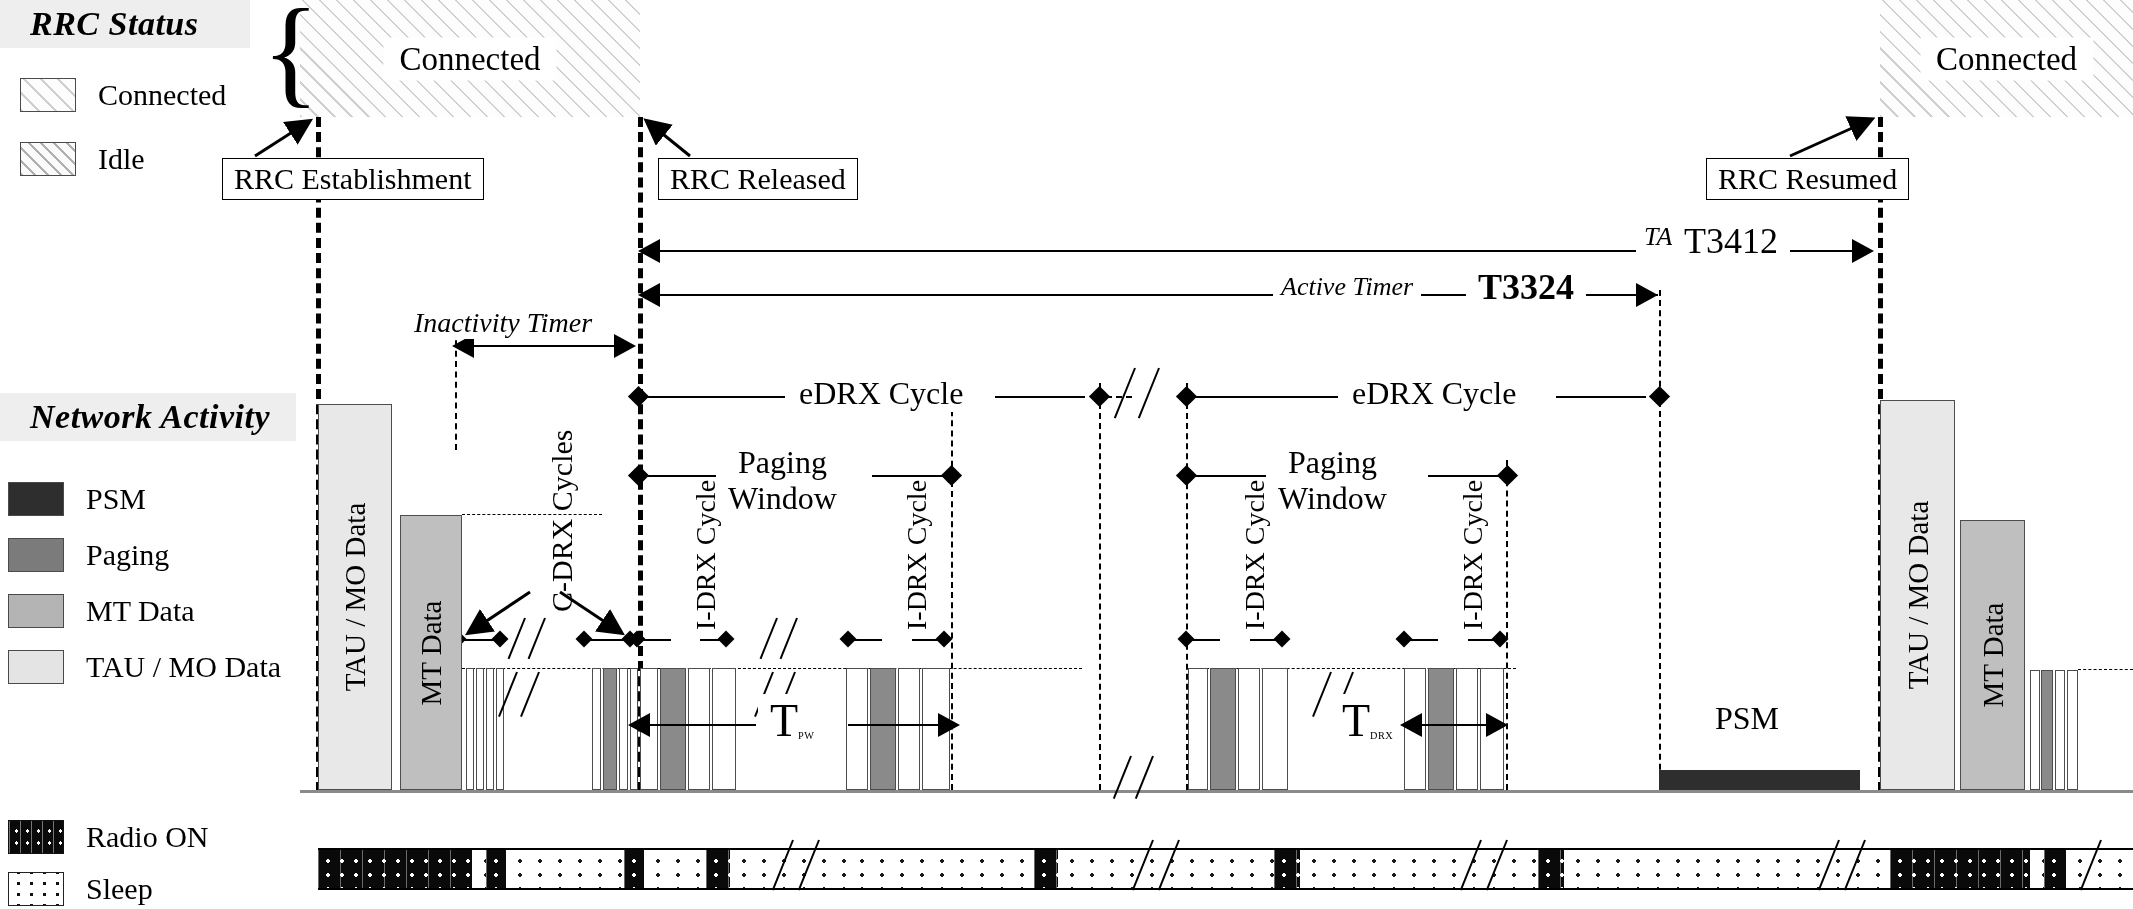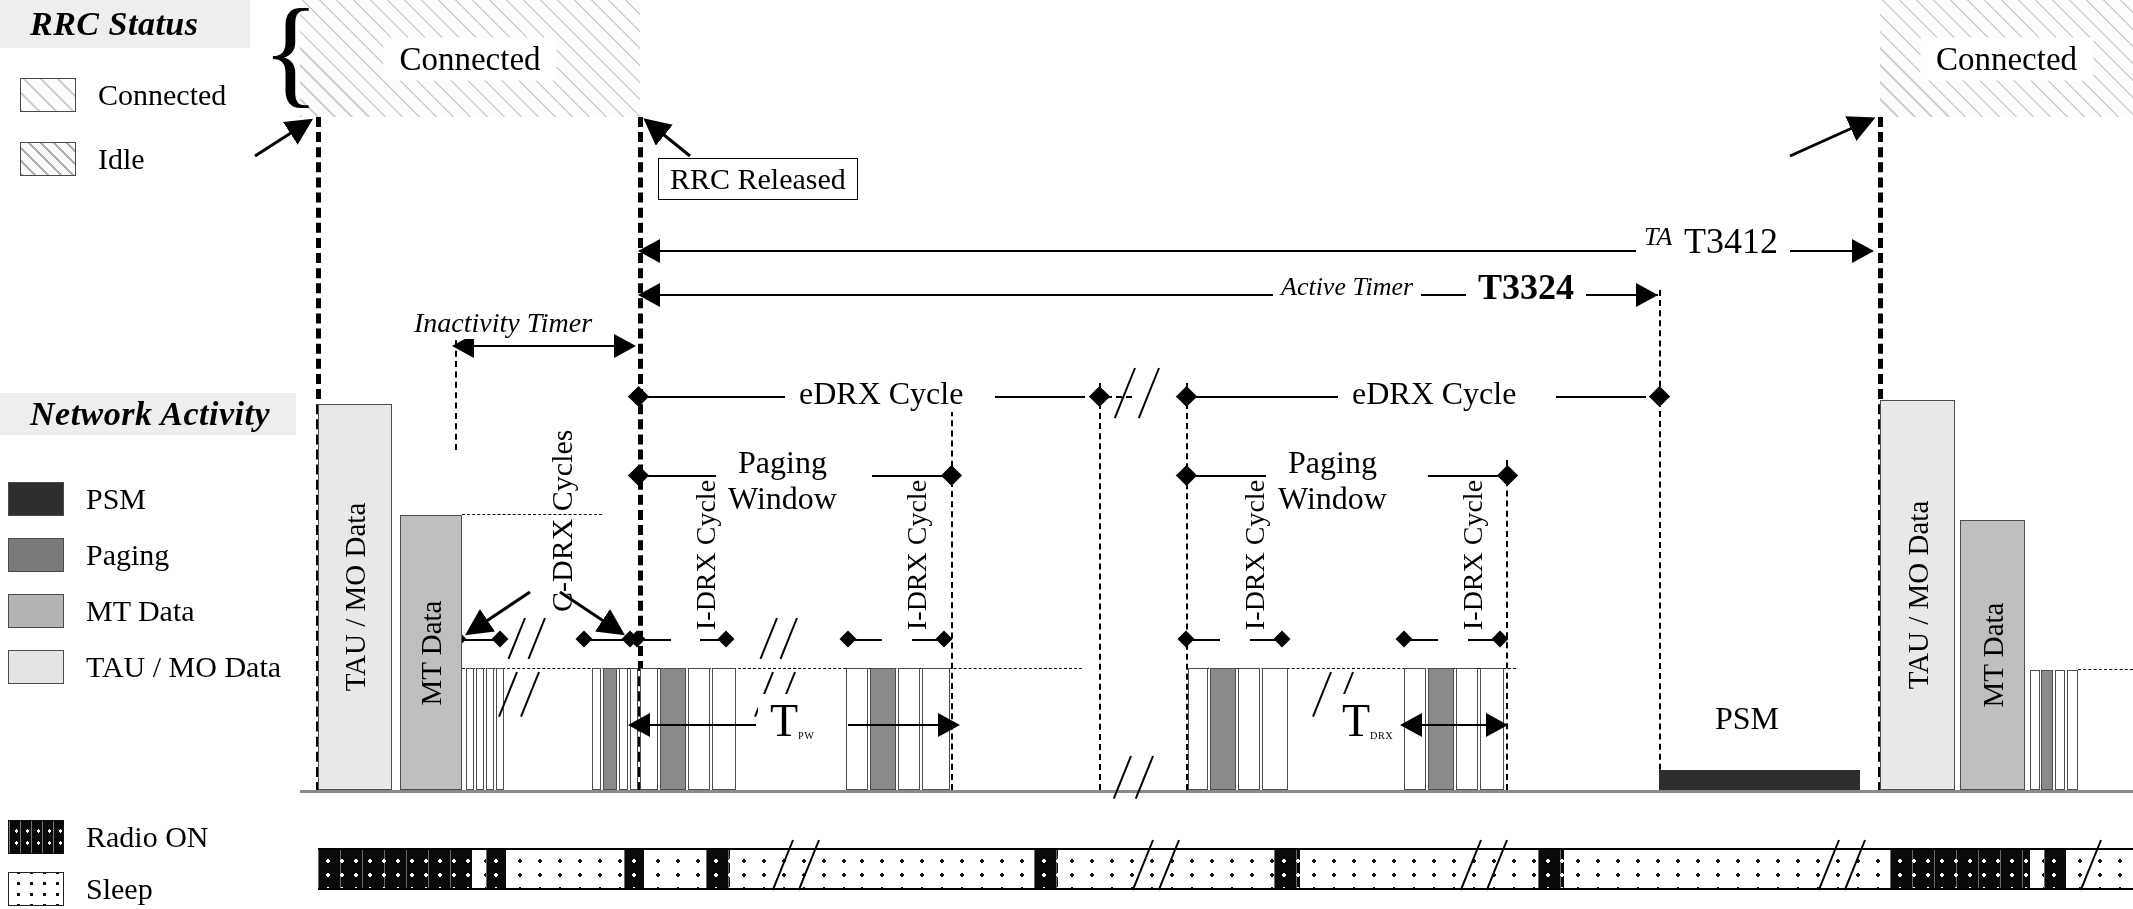--- a/index.html
+++ b/index.html
@@ -157,21 +157,21 @@
   <div class="legend-row" style="left:20px;top:78px;">
     <div class="swatch hatch-connected"></div>
     <div class="legend-label">Connected</div>
   </div>
   <div class="legend-row" style="left:20px;top:142px;">
     <div class="swatch hatch-idle"></div>
     <div class="legend-label">Idle</div>
   </div>
 
 
-  <div class="sec-head" style="left:0;top:393px;width:296px;height:42px;">
+  <div class="sec-head" style="left:0;top:393px;width:296px;height:48px;">
     <span>Network Activity</span>
   </div>
 
   <div class="legend-row" style="left:8px;top:482px;">
     <div class="swatch" style="background:#2e2e2e;"></div>
     <div class="legend-label">PSM</div>
   </div>
   <div class="legend-row" style="left:8px;top:538px;">
     <div class="swatch" style="background:#7b7b7b;"></div>
     <div class="legend-label">Paging</div>
@@ -201,22 +201,28 @@
   <div class="vline" style="left:638px;top:117px;height:675px;"></div>
   <div class="vline" style="left:1878px;top:117px;height:675px;"></div>
 
   <div class="vline fine" style="left:951px;top:390px;height:400px;"></div>
   <div class="vline fine" style="left:1099px;top:383px;height:407px;"></div>
   <div class="vline fine" style="left:1186px;top:383px;height:407px;"></div>
   <div class="vline fine" style="left:1506px;top:460px;height:330px;"></div>
   <div class="vline fine" style="left:1659px;top:290px;height:500px;"></div>
   <div class="vline fine" style="left:455px;top:330px;height:120px;"></div>
 
+  <div class="callout" style="left:222px;top:158px;">
+    <span>RRC Establishment</span>
+  </div>
   <div class="callout" style="left:658px;top:158px;">
     <span>RRC Released</span>
+  </div>
+  <div class="callout" style="left:1706px;top:158px;">
+    <span>RRC Resumed</span>
   </div>
 
   <svg class="abs" style="left:0;top:0;width:2133px;height:909px;pointer-events:none;">
     <defs>
       <marker id="ah" markerWidth="9" markerHeight="9" refX="7" refY="4.5" orient="auto">
         <path d="M0,0 L9,4.5 L0,9 z" fill="#000"></path>
       </marker>
     </defs>
     <line x1="255" y1="156" x2="308" y2="122" stroke="#000" stroke-width="3" marker-end="url(#ah)"></line>
     <line x1="690" y1="156" x2="648" y2="122" stroke="#000" stroke-width="3" marker-end="url(#ah)"></line>

